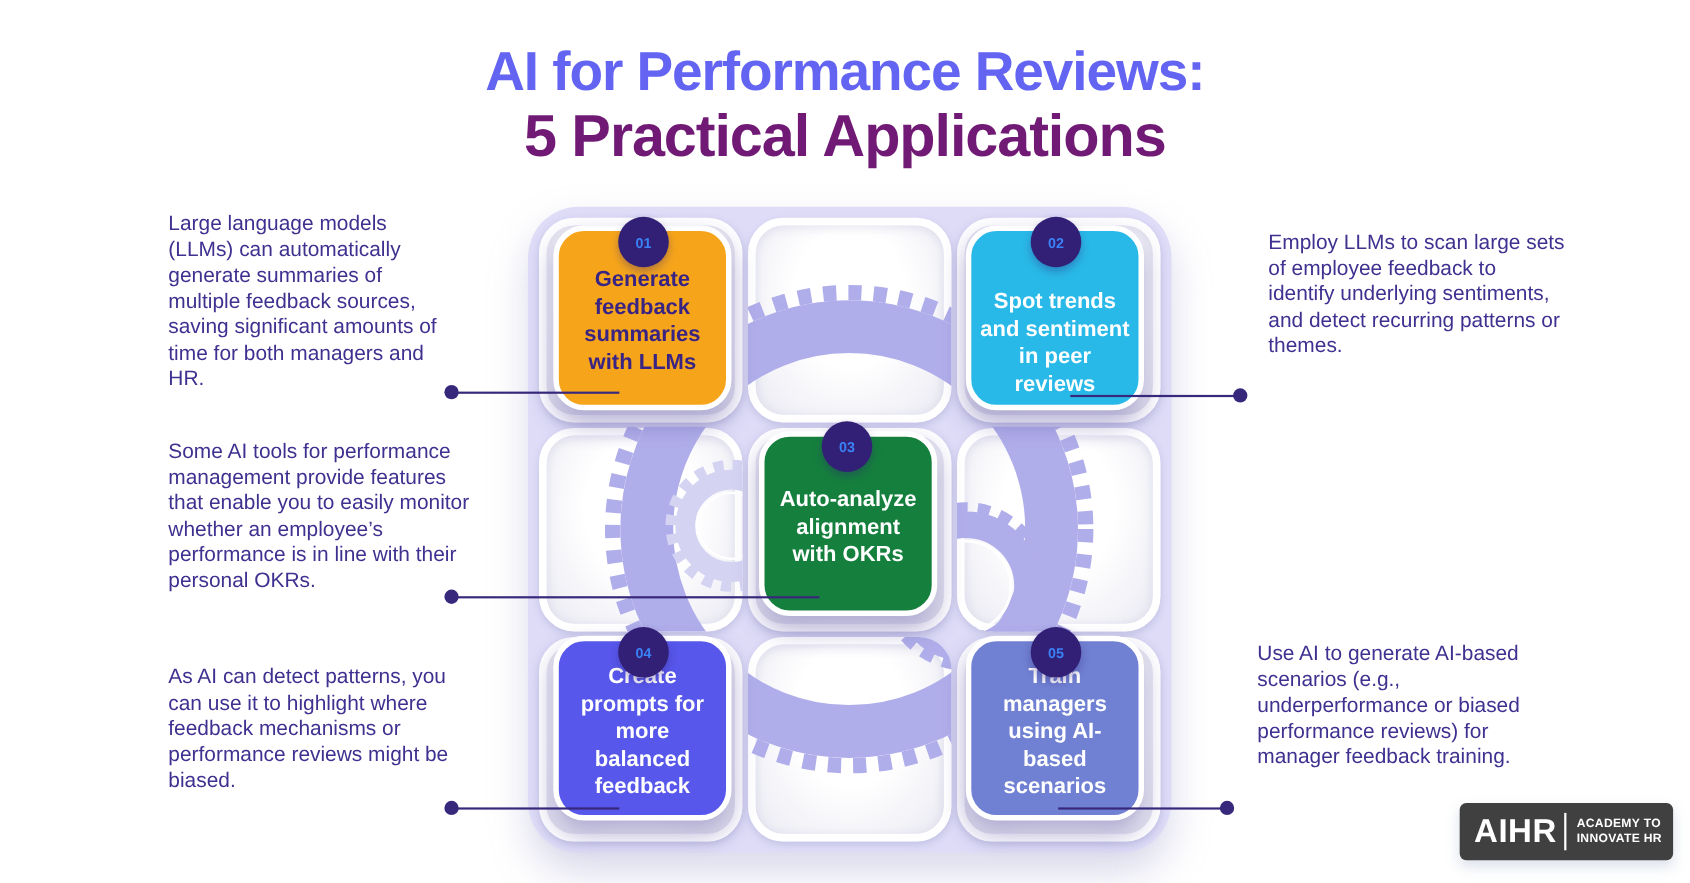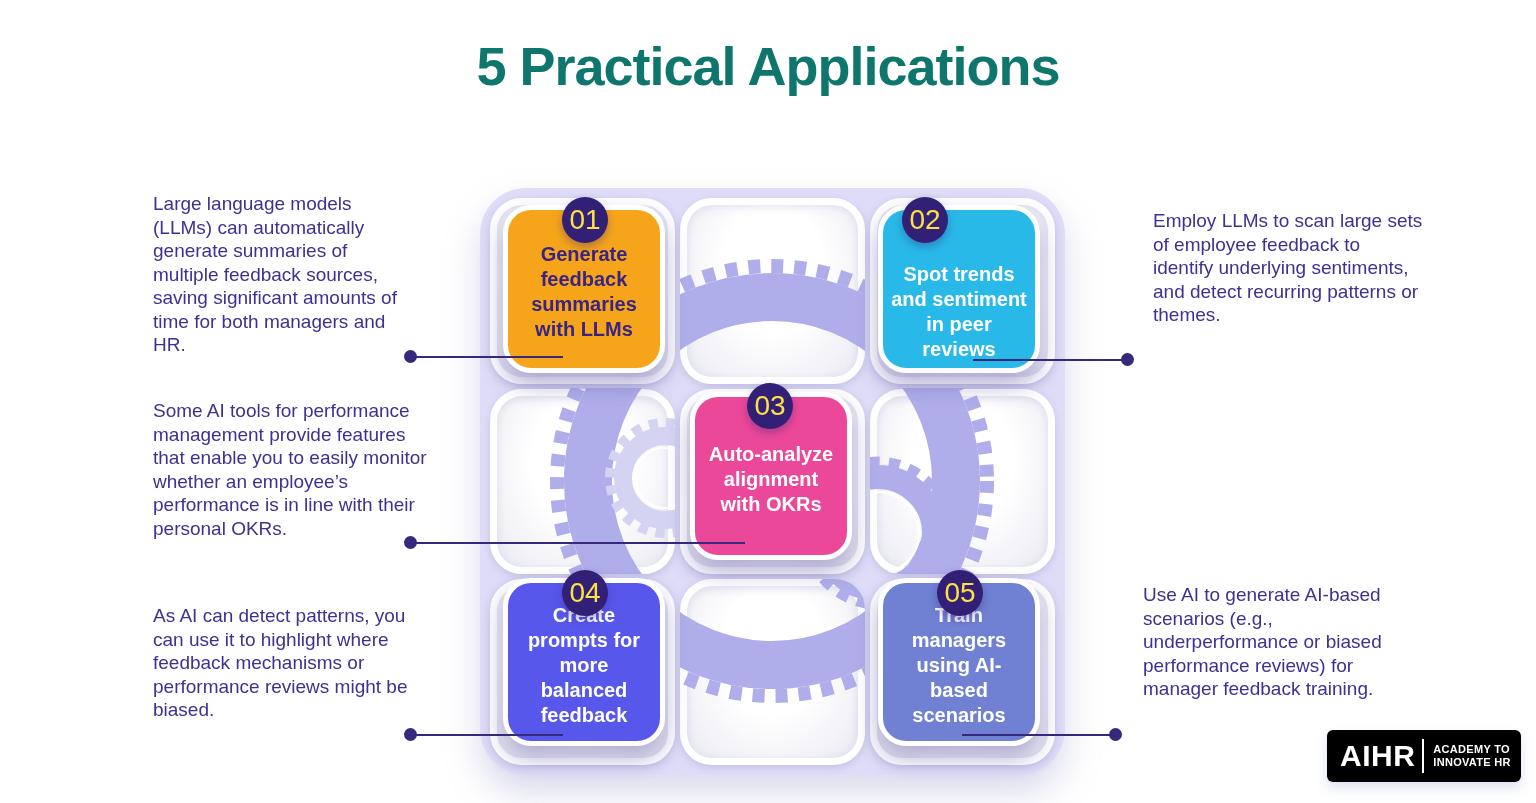--- a/index.html
+++ b/index.html
@@ -3,21 +3,21 @@
 <meta charset="utf-8">
 <style>
   html,body{margin:0;padding:0;}
   body{
     width:1536px;height:803px;position:relative;overflow:hidden;
     background:#ffffff;font-family:"Liberation Sans", sans-serif;
   }
   
   .title-wrap{position:absolute;top:36px;left:0;width:1536px;text-align:center;z-index:5;}
   .title-line1{font-size:50px;font-weight:bold;color:#6464F2;line-height:58px;letter-spacing:-1px;}
-  .title-line2{font-size:54px;font-weight:bold;color:#0f766e;line-height:60px;letter-spacing:-1px;}
+  .title-line2{font-size:54px;font-weight:bold;color:#701a75;line-height:60px;letter-spacing:-1px;}
 
   
   .note{position:absolute;font-size:19px;line-height:23.5px;color:#3E3190;z-index:5;}
   .note-l1{left:153px;top:192px;width:262px;}
   .note-l2{left:153px;top:375px;width:285px;margin-top:24px;}
   .note-l3{left:153px;top:604px;width:262px;}
   .note-r1{left:1107px;top:209px;width:272px;margin-left:46px;}
   .note-r2{left:1143px;top:583px;width:252px;}
 
   
@@ -38,59 +38,60 @@
   
   .card{
     position:absolute;width:162px;height:168px;border-radius:28px;
     border:5px solid #ffffff;box-sizing:border-box;z-index:20;
     display:flex;align-items:center;justify-content:center;text-align:center;
     font-weight:bold;font-size:20px;line-height:25px;padding:12px 8px 6px 8px;
     box-shadow:0 12px 22px rgba(90,80,160,0.45);
   }
   .card-01{left:503px;top:205px;background:#F6A51B;color:#3A2483;text-align:center;}
   .card-02{left:878px;top:205px;background:#29B9E8;color:#ffffff;align-items:flex-end;}
-  .card-03{left:690px;top:392px;background:#ec4899;color:#ffffff;}
+  .card-03{left:690px;top:392px;background:#15803d;color:#ffffff;}
   .card-04{left:503px;top:578px;background:#5757EB;color:#ffffff;}
   .card-05{left:878px;top:578px;background:#7080D2;color:#ffffff;}
 
   .badge{
     position:absolute;width:46px;height:46px;border-radius:50%;background:#312075;
-    color:#fde047;font-weight:normal;font-size:28px;z-index:25;
+    color:#3b82f6;font-weight:bold;font-size:13px;z-index:25;
     display:flex;align-items:center;justify-content:center;
     box-shadow:0 4px 8px rgba(50,32,117,0.35);
   }
   .badge-01{left:562px;top:197px;}
-  .badge-02{left:902px;top:197px;}
+  .badge-02{left:937px;top:197px;}
   .badge-03{left:747px;top:383px;text-align:center;}
   .badge-04{left:562px;top:570px;}
   .badge-05{left:937px;top:570px;}
 
   
   .line{position:absolute;height:2px;background:#38287C;z-index:30;}
   .dot{position:absolute;width:13px;height:13px;border-radius:50%;background:#38287C;z-index:30;}
   .line-1{left:410px;top:356px;width:153px;}  .dot-1{left:404px;top:350px;}
   .line-2{left:410px;top:542px;width:335px;}  .dot-2{left:404px;top:536px;}
   .line-3{left:410px;top:734px;width:153px;}  .dot-3{left:404px;top:728px;}
   .line-4{left:973px;top:359px;width:154px;}  .dot-4{left:1121px;top:353px;}
   .line-5{left:962px;top:734px;width:153px;}  .dot-5{left:1109px;top:728px;}
 
   
   .logo{
     position:absolute;left:1327px;top:730px;width:194px;height:52px;border-radius:6px;
-    background:#000000;z-index:5;display:flex;align-items:center;padding-left:13px;
+    background:#404040;z-index:5;display:flex;align-items:center;padding-left:13px;
     box-sizing:border-box;box-shadow:0 6px 12px rgba(120,140,180,0.25);
   }
   .logo-brand{color:#ffffff;font-weight:bold;font-size:30px;letter-spacing:0.5px;}
   .logo-divider{width:2px;height:34px;background:#ffffff;margin:0 9px 0 7px;}
   .logo-tag{color:#ffffff;font-weight:bold;font-size:11px;line-height:13px;letter-spacing:0.3px;}
 </style>
 </head>
 <body>
 
 <div class="title-wrap">
+  <div class="title-line1">AI for Performance Reviews:</div>
   <div class="title-line2">5 Practical Applications</div>
 </div>
 
 <div class="note note-l1">Large language models (LLMs) can automatically generate summaries of multiple feedback sources, saving significant amounts of time for both managers and HR.</div>
 <div class="note note-l2">Some AI tools for performance management provide features that enable you to easily monitor whether an employee’s performance is in line with their personal OKRs.</div>
 <div class="note note-l3">As AI can detect patterns, you can use it to highlight where feedback mechanisms or performance reviews might be biased.</div>
 
 <div class="note note-r1">Employ LLMs to scan large sets of employee feedback to identify underlying sentiments, and detect recurring patterns or themes.</div>
 <div class="note note-r2">Use AI to generate AI-based scenarios (e.g., underperformance or biased performance reviews) for manager feedback training.</div>
 

